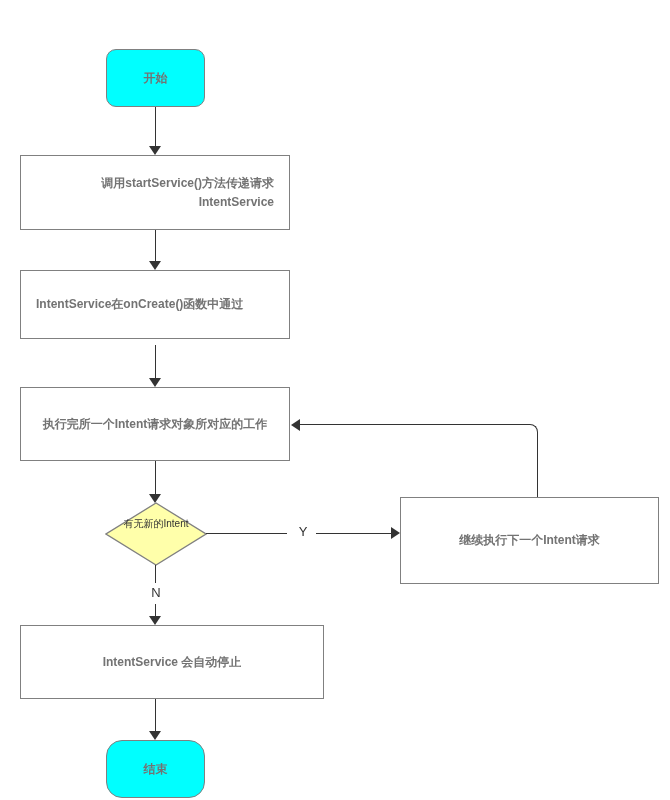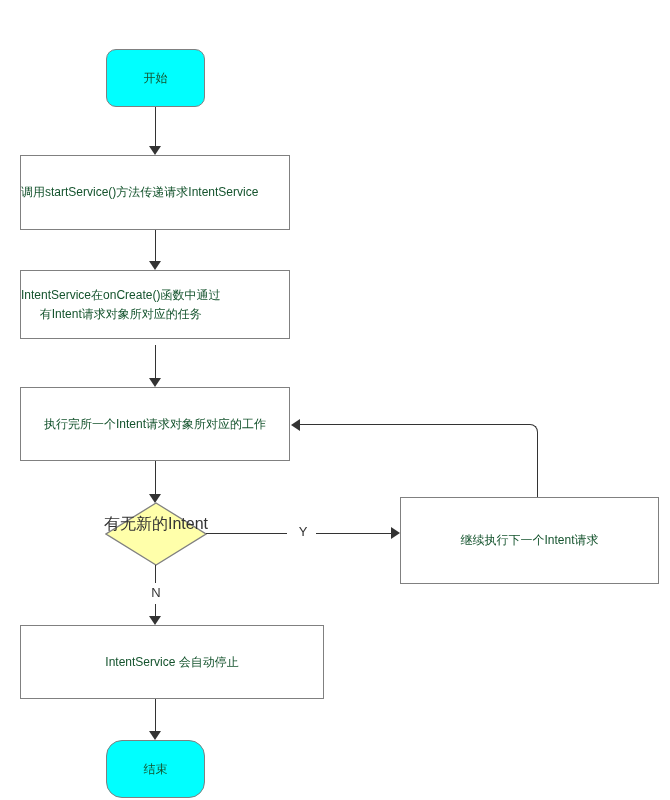--- a/index.html
+++ b/index.html
@@ -12,47 +12,48 @@
     position: relative;
     width: 670px;
     height: 800px;
     background: #ffffff;
     overflow: hidden;
   }
   
   .node {
     position: absolute;
     font-size: 12px;
-    color: #14532d;
+    color: #737373;
     display: flex;
     align-items: center;
     line-height: 19px;
+    font-weight: bold;
   }
   .terminal {
     background: #00ffff;
     border: 1px solid #808080;
     border-radius: 10px;
     justify-content: center;
     text-align: center;
   }
   .process {
     background: #ffffff;
     border: 1px solid #808080;
   }
-  .text-left   { justify-content: flex-start; text-align: center; padding: 2px 0; }
+  .text-left   { justify-content: flex-start; text-align: right; padding: 2px 15px; }
   .text-center { justify-content: center; text-align: center; padding: 2px 16px; }
   .multiline span { display: block; }
   
   .diamond-svg { position: absolute; left: 105px; top: 502px; }
   .diamond-label {
     position: absolute;
     left: 86px; top: 514px;
     width: 140px;
     text-align: center;
-    font-size: 16px;
+    font-size: 10px;
     line-height: 19px;
     color: #333333;
   }
   
   .vline { position: absolute; width: 0; border-left: 1.5px solid #333333; }
   .hline { position: absolute; height: 0; border-top: 1.5px solid #333333; }
   .loop-corner {
     position: absolute;
     left: 300px; top: 424px;
     width: 238px; height: 73px;
@@ -100,21 +101,20 @@
   <div class="node process text-left" style="left:20px; top:155px; width:270px; height:75px;">
     <span>调用startService()方法传递请求IntentService</span>
   </div>
 
   <div class="vline" style="left:155px; top:230px; height:32px;"></div>
   <div class="arrow arrow-down" style="left:149px; top:261px;"></div>
 
   <div class="node process text-left multiline" style="left:20px; top:270px; width:270px; height:69px;">
     <div>
       <span>IntentService在onCreate()函数中通过</span>
-      <span>有Intent请求对象所对应的任务</span>
     </div>
   </div>
 
   <div class="vline" style="left:155px; top:345px; height:34px;"></div>
   <div class="arrow arrow-down" style="left:149px; top:378px;"></div>
 
   <div class="node process text-center" style="left:20px; top:387px; width:270px; height:74px;">
     <span>执行完所一个Intent请求对象所对应的工作</span>
   </div>
 

